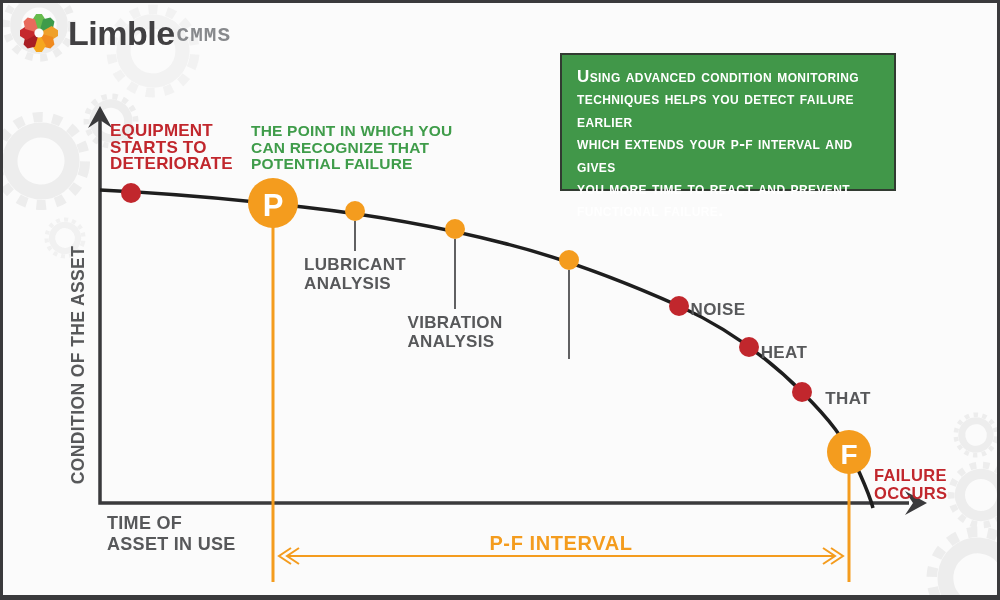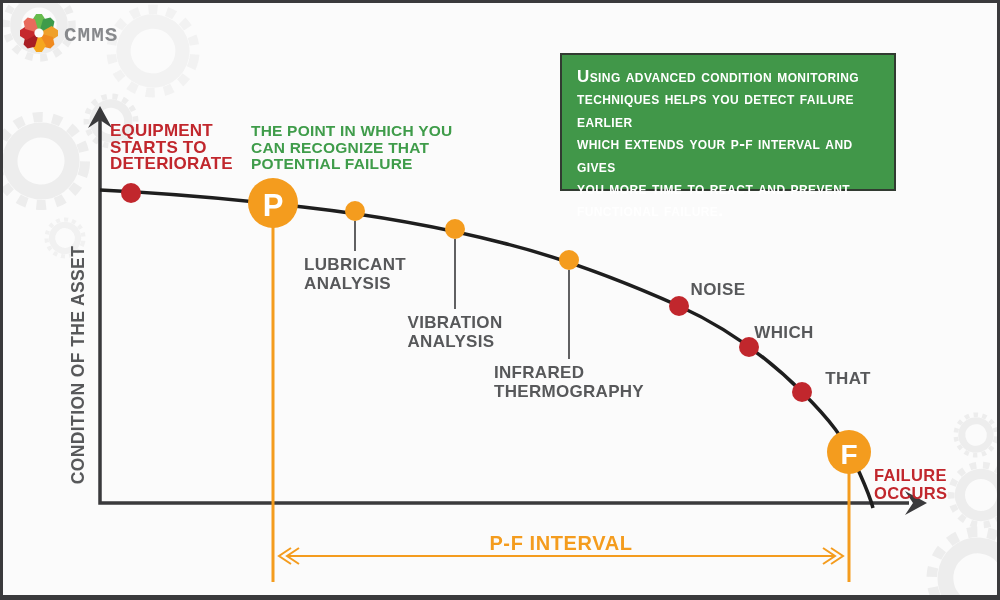--- a/index.html
+++ b/index.html
@@ -46,21 +46,21 @@
   .lbl-orange{ color: #f49c1e; }
 
   .deteriorate { left: 107px; top: 120px; font-size: 17px; line-height: 16.5px; letter-spacing: 0.2px; }
   .potential   { left: 248px; top: 120px; font-size: 15.5px; line-height: 16.5px; letter-spacing: 0.2px; }
 
   .mon-label { font-size: 17px; line-height: 18.5px; letter-spacing: 0.3px; text-align: left; transform: translateX(-50%); }
   .lubricant { left: 352px; top: 253px; }
   .vibration { left: 452px; top: 311px; }
   .infrared  { left: 566px; top: 361px; }
 
-  .sym-label { font-size: 17px; letter-spacing: 0.4px; transform: translateX(-50%); }
+  .sym-label { font-size: 17px; letter-spacing: 0.4px; transform: translateX(-50%); margin-top: 20px; }
   .noise { left: 715px; top: 277px; }
   .heat  { left: 781px; top: 320px; }
   .smoke { left: 845px; top: 366px; }
 
   .failure { left: 871px; top: 431px; font-size: 16.5px; line-height: 18px; letter-spacing: 0.3px; margin-top: 32px; }
 
   .y-axis-label {
     left: 75px; top: 362px; font-size: 17.5px; letter-spacing: 0.4px;
     transform: translate(-50%, -50%) rotate(-90deg); white-space: nowrap;
   }
@@ -97,20 +97,21 @@
         <path d="M0 0 L-12 -22 L-5 -33 L5 -33 L12 -22 Z" fill="#3e9b4a" transform="rotate(45)"></path>
         <path d="M0 0 L-12 -22 L-5 -33 L5 -33 L12 -22 Z" fill="#efa02a" transform="rotate(90)"></path>
         <path d="M0 0 L-12 -22 L-5 -33 L5 -33 L12 -22 Z" fill="#f08a1e" transform="rotate(135)"></path>
         <path d="M0 0 L-12 -22 L-5 -33 L5 -33 L12 -22 Z" fill="#f6a71e" transform="rotate(180)"></path>
         <path d="M0 0 L-12 -22 L-5 -33 L5 -33 L12 -22 Z" fill="#a81e24" transform="rotate(225)"></path>
         <path d="M0 0 L-12 -22 L-5 -33 L5 -33 L12 -22 Z" fill="#c5292e" transform="rotate(270)"></path>
         <path d="M0 0 L-12 -22 L-5 -33 L5 -33 L12 -22 Z" fill="#e86a5c" transform="rotate(315)"></path>
         <circle r="8" fill="#fbfbfb"></circle>
       </g>
     </svg>
+    <span class="logo-brand">Limble</span>
     <span class="logo-suffix">CMMS</span>
   </div>
 
   <div class="info-box">
     <p>Using advanced condition monitoring
 techniques helps you detect failure earlier
 which extends your P-F interval and gives
 you more time to react and prevent
 functional failure.</p>
   </div>
@@ -164,26 +165,26 @@
 STARTS TO
 DETERIORATE</div>
   <div class="lbl lbl-green potential">THE POINT IN WHICH YOU
 CAN RECOGNIZE THAT
 POTENTIAL FAILURE</div>
 
   <div class="lbl lbl-gray mon-label lubricant">LUBRICANT
 ANALYSIS</div>
   <div class="lbl lbl-gray mon-label vibration">VIBRATION
 ANALYSIS</div>
-  <div class="lbl lbl-gray mon-label infrared">INFRARED
-THERMOGRAPHY</div>
 
   <div class="lbl lbl-gray sym-label noise">NOISE</div>
-  <div class="lbl lbl-gray sym-label heat">WHICH</div>
+  <div class="lbl lbl-gray sym-label heat">HEAT</div>
   <div class="lbl lbl-gray sym-label smoke">THAT</div>
 
   <div class="lbl lbl-red failure">FAILURE
 OCCURS</div>
 
   <div class="lbl lbl-gray y-axis-label">CONDITION OF THE ASSET</div>
+  <div class="lbl lbl-gray x-axis-label">TIME OF
+ASSET IN USE</div>
   <div class="lbl lbl-orange pf-interval">P-F INTERVAL</div>
 
 </div>
 
 </body></html>

